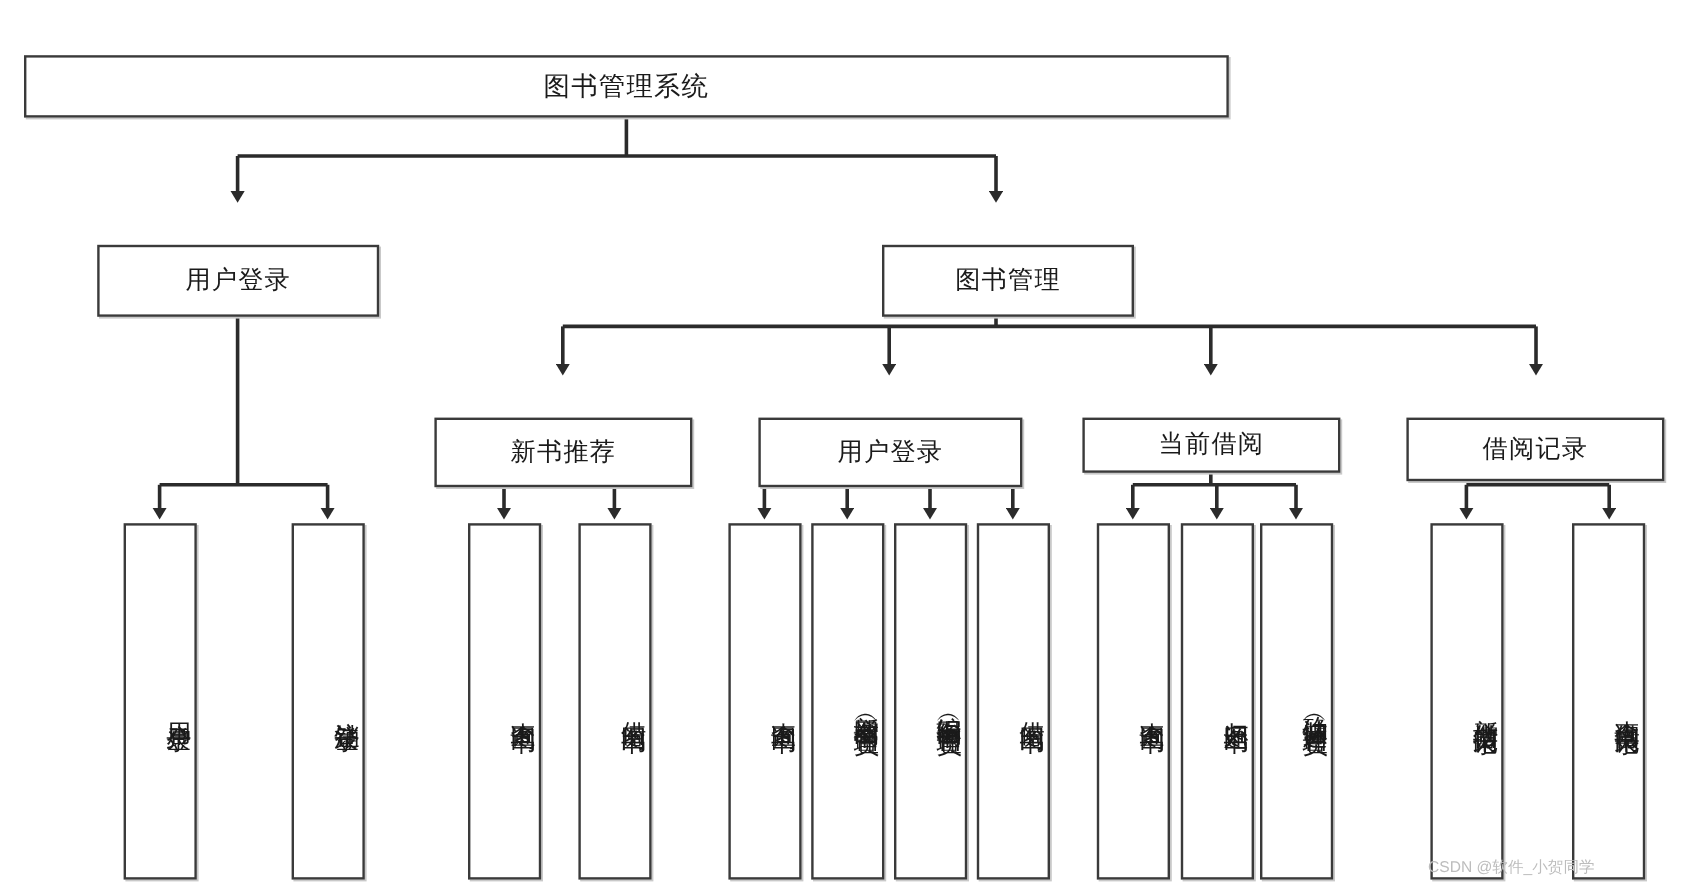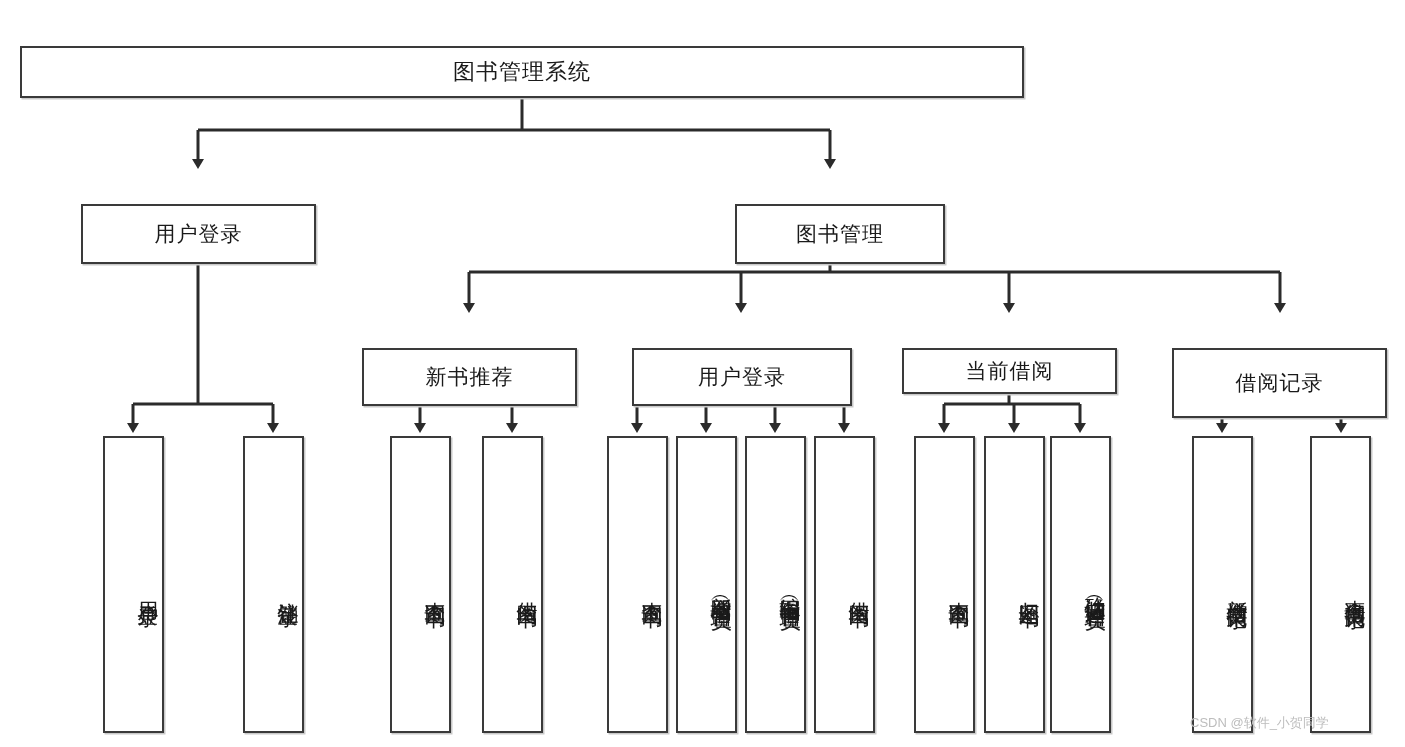--- a/index.html
+++ b/index.html
@@ -137,21 +137,21 @@
 
   <div class="node horiz" style="left:362px; top:316px; width:215px; height:58px;">
     <span>新书推荐</span>
   </div>
   <div class="node horiz" style="left:632px; top:316px; width:220px; height:58px;">
     <span>用户登录</span>
   </div>
   <div class="node horiz" style="left:902px; top:316px; width:215px; height:46px;">
     <span>当前借阅</span>
   </div>
-  <div class="node horiz" style="left:1172px; top:316px; width:215px; height:70px;">
+  <div class="node horiz" style="left:1172px; top:316px; width:215px; height:53px;">
     <span>借阅记录</span>
   </div>
 
   <div class="node vert" style="left:103px; top:436px; width:61px; height:297px;">
     <span class="vlabel">用户登录</span>
   </div>
   <div class="node vert" style="left:243px; top:436px; width:61px; height:297px;">
     <span class="vlabel">注销登录</span>
   </div>
 

